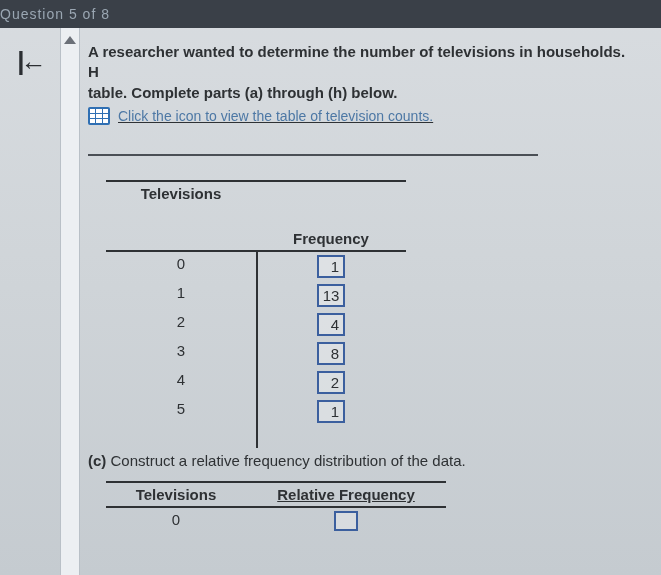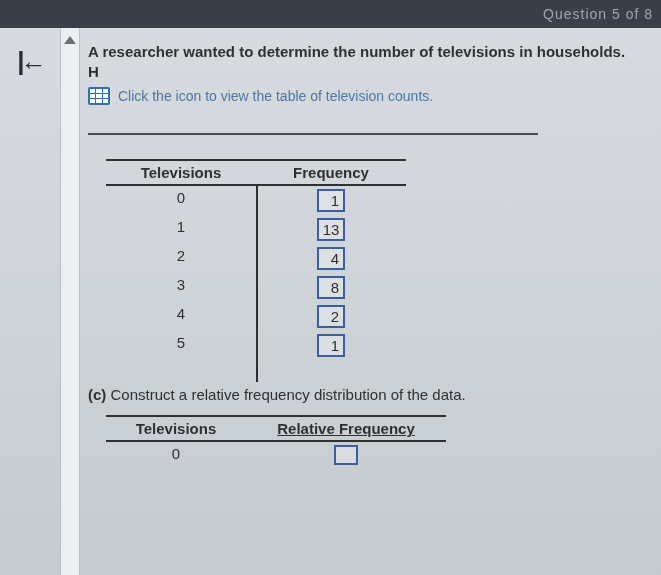--- a/index.html
+++ b/index.html
@@ -9,21 +9,21 @@
     width: 661px;
     height: 575px;
     overflow: hidden;
     position: relative;
   }
   .top-bar {
     background: #3a4048;
     color: #9aa6b2;
     height: 28px;
     display: flex;
-    justify-content: flex-end;
+    justify-content: flex-start;
     align-items: center;
     padding-right: 8px;
     font-size: 14px;
     letter-spacing: 1px;
   }
   .main {
     display: flex;
     height: calc(100% - 28px);
   }
   .left-rail {
@@ -66,23 +66,24 @@
     padding: 14px 26px 0 8px;
     color: #2e3134;
   }
   .intro {
     font-size: 15px;
     line-height: 1.35;
   }
   .intro .bold { font-weight: bold; }
   .hint-row {
     display: flex;
-    align-items: flex-end;
+    align-items: flex-start;
     gap: 8px;
     margin-top: 4px;
+    text-decoration: underline;
   }
   .table-icon {
     width: 22px; height: 18px;
     background: #2f6fb3;
     display: grid;
     grid-template-columns: repeat(3, 1fr);
     grid-template-rows: repeat(3, 1fr);
     gap: 1px;
     padding: 2px;
     cursor: pointer;
@@ -125,21 +126,21 @@
     margin-left:18px;
   }
   .header-cell {
     border-bottom:2px solid #2e3134;
     font-weight:bold;
     font-size:15px;
     text-align:center;
     padding:3px 0;
   }
   .header-cell.c1{ width:150px; padding-left:14px; padding-right:14px;}
-  .header-cell.c2{ width:150px; padding-left:14px; padding-right:14px;}
+  .header-cell.c2{ width:150px; padding-left:14px; padding-right:14px;margin-top:45px;}
   .body-outer{
     margin-left:18px;
     width:fit-content;
     position:relative;
   }
   .body-row{ display:flex; }
   .body-cell{ text-align:center; font-size:15px; padding:3px 0;}
   .body-cell.c1{ width:150px;}
   .body-cell.c2{ width:150px;}
   .vline{
@@ -183,20 +184,23 @@
   <div class="scroll-strip">
     <div class="arrow-up"></div>
     <div class="scroll-thumb"></div>
   </div>
 
   <div class="content">
     <div class="intro">
       <div>
         <span class="bold">A researcher wanted to determine the number of televisions in households. H</span>
       </div>
+      <div>
+        <span class="bold">table. Complete parts (a) through (h) below.</span>
+      </div>
       <div class="hint-row">
         <div class="table-icon">
           <span></span>
             <span></span>
             <span></span>
           <span></span>
             <span></span>
             <span></span>
           <span></span>
             <span></span>

